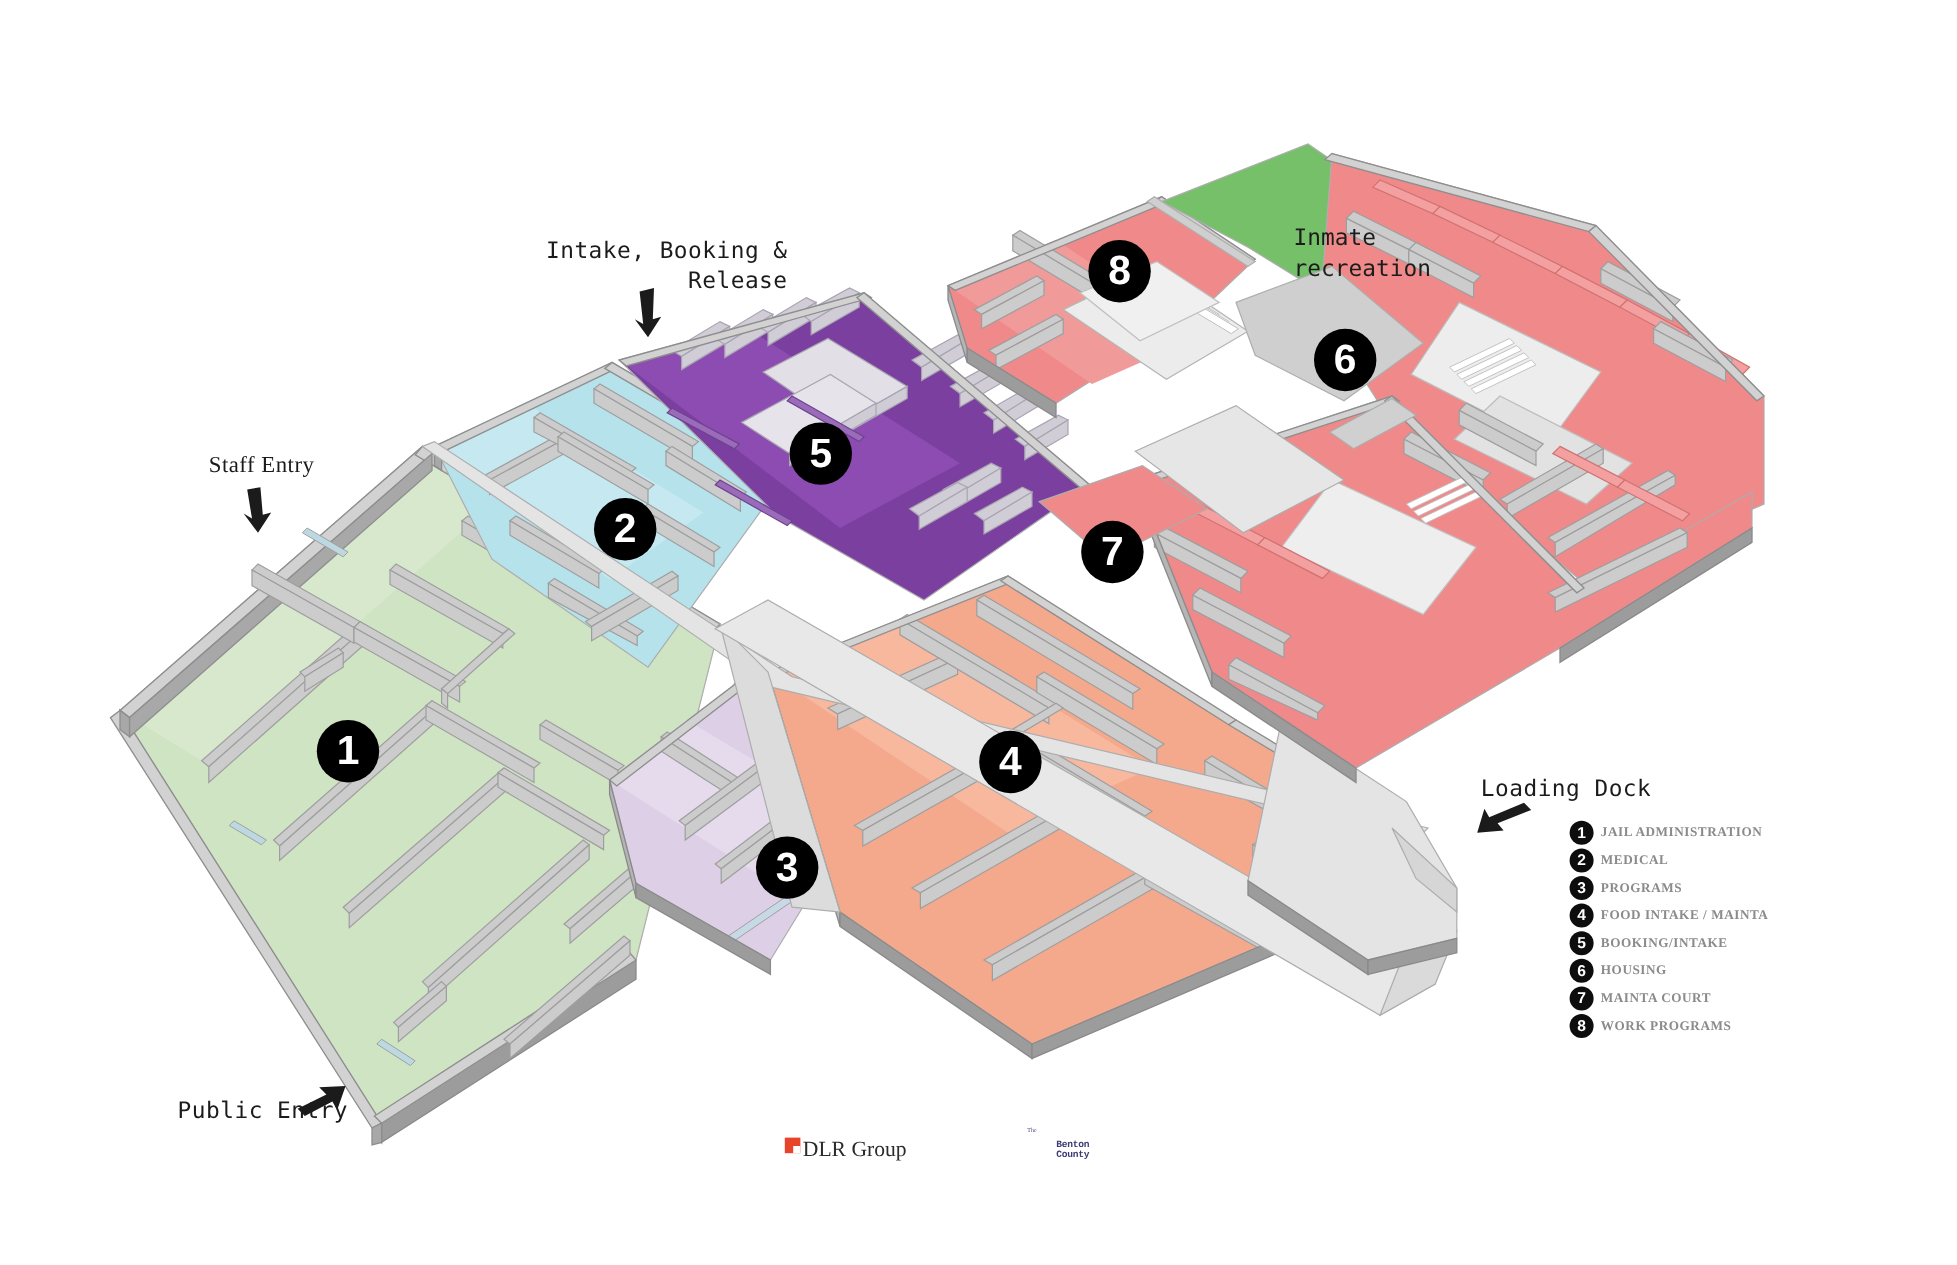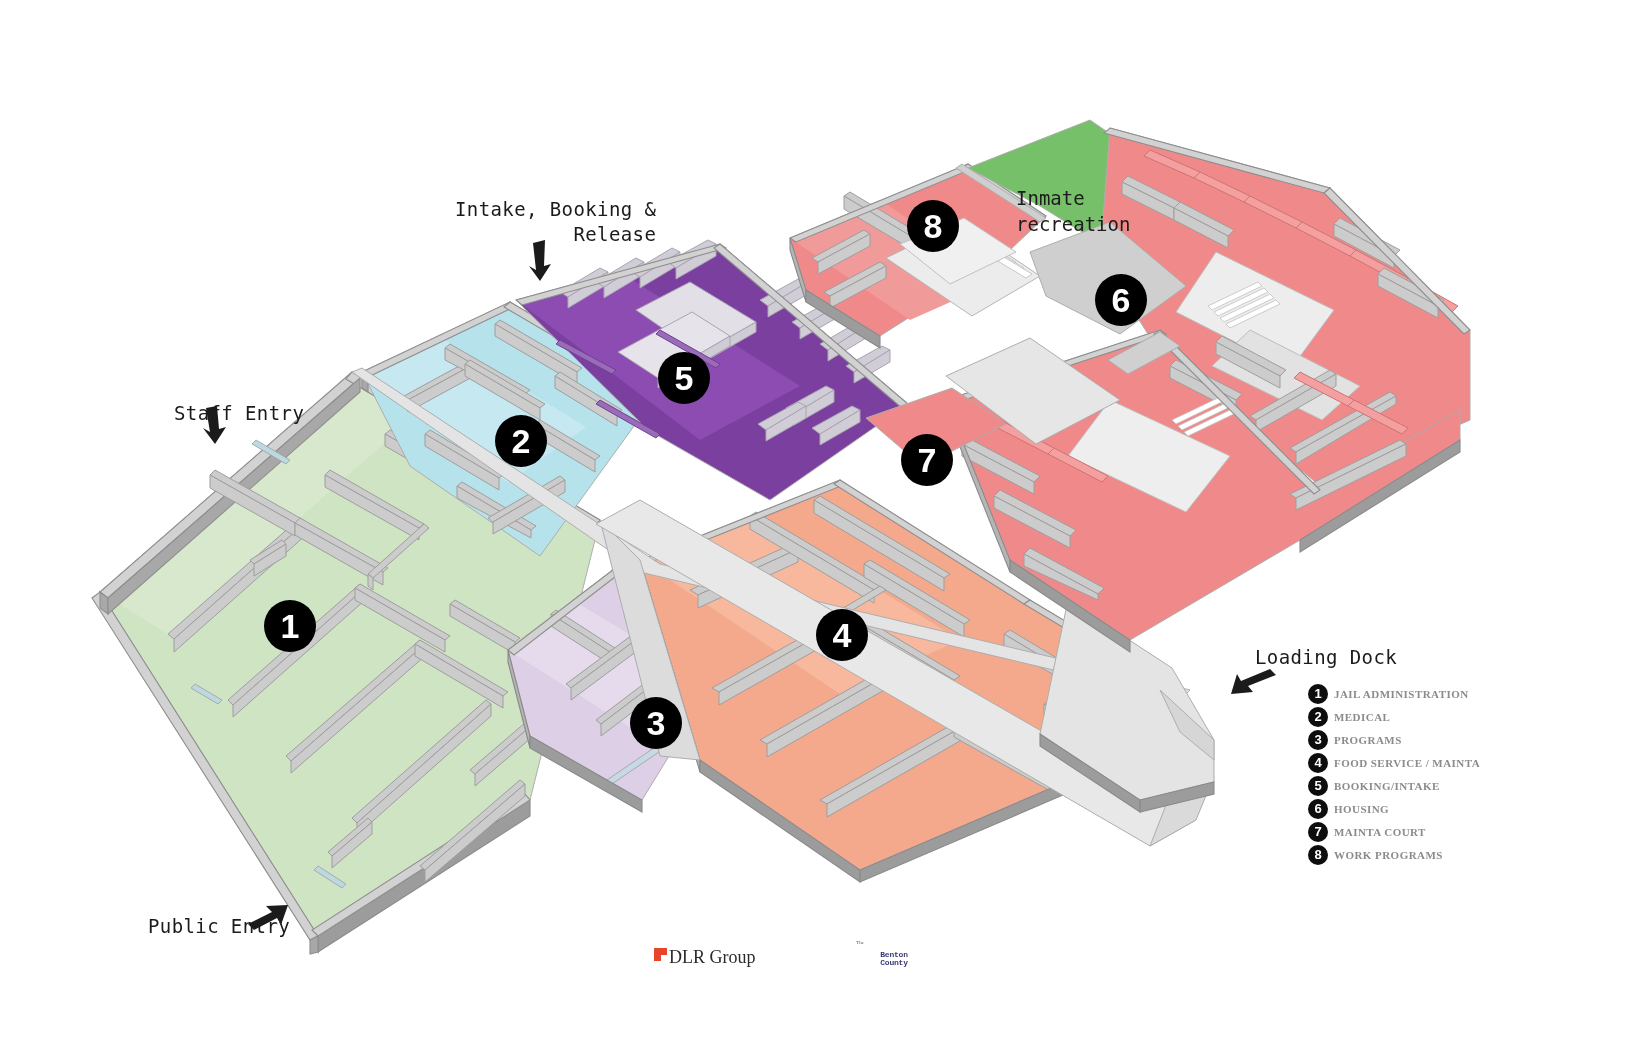--- a/index.html
+++ b/index.html
@@ -535,25 +535,25 @@
   <g>
     <path d="M248,924 L272,912 L266,906 L288,905 L281,925 L277,918 L254,930 Z" fill="#1b1b1b"></path>
   </g>
   <g>
     <path d="M1276,675 L1248,686 L1253,692 L1231,694 L1237,674 L1241,681 L1270,669 Z" fill="#1b1b1b"></path>
   </g>
 </svg>
 
 <div class="callout" style="left:455px; top:197px;">Intake, Booking &amp;
 Release</div>
-<div class="callout" style="left:174px; top:401px;">Staff Entry</div>
+<div class="callout" style="left:174px; top:375px;font-family:Liberation Serif, serif;">Staff Entry</div>
 <div class="callout" style="left:148px; top:914px;">Public Entry</div>
-<div class="callout" style="left:1234px; top:645px;margin-left:21px;">Loading Dock</div>
-
-<div class="zone-text" style="left:1016px; top:185px;">Inmate
+<div class="callout" style="left:1234px; top:645px;">Loading Dock</div>
+
+<div class="zone-text" style="left:1078px; top:185px;">Inmate
 recreation</div>
 
 <div class="badge" style="left:264px; top:600px;">1</div>
 <div class="badge" style="left:495px; top:415px;">2</div>
 <div class="badge" style="left:630px; top:697px;">3</div>
 <div class="badge" style="left:816px; top:609px;">4</div>
 <div class="badge" style="left:658px; top:352px;">5</div>
 <div class="badge" style="left:1095px; top:274px;">6</div>
 <div class="badge" style="left:901px; top:434px;">7</div>
 <div class="badge" style="left:907px; top:200px;">8</div>
@@ -566,21 +566,21 @@
   <div class="legend-row">
     <div class="legend-badge">2</div>
     <div class="legend-label">MEDICAL</div>
   </div>
   <div class="legend-row">
     <div class="legend-badge">3</div>
     <div class="legend-label">PROGRAMS</div>
   </div>
   <div class="legend-row">
     <div class="legend-badge">4</div>
-    <div class="legend-label">FOOD SERVICE / MAINTA</div>
+    <div class="legend-label">FOOD INTAKE / MAINTA</div>
   </div>
   <div class="legend-row">
     <div class="legend-badge">5</div>
     <div class="legend-label">BOOKING/INTAKE</div>
   </div>
   <div class="legend-row">
     <div class="legend-badge">6</div>
     <div class="legend-label">HOUSING</div>
   </div>
   <div class="legend-row">

